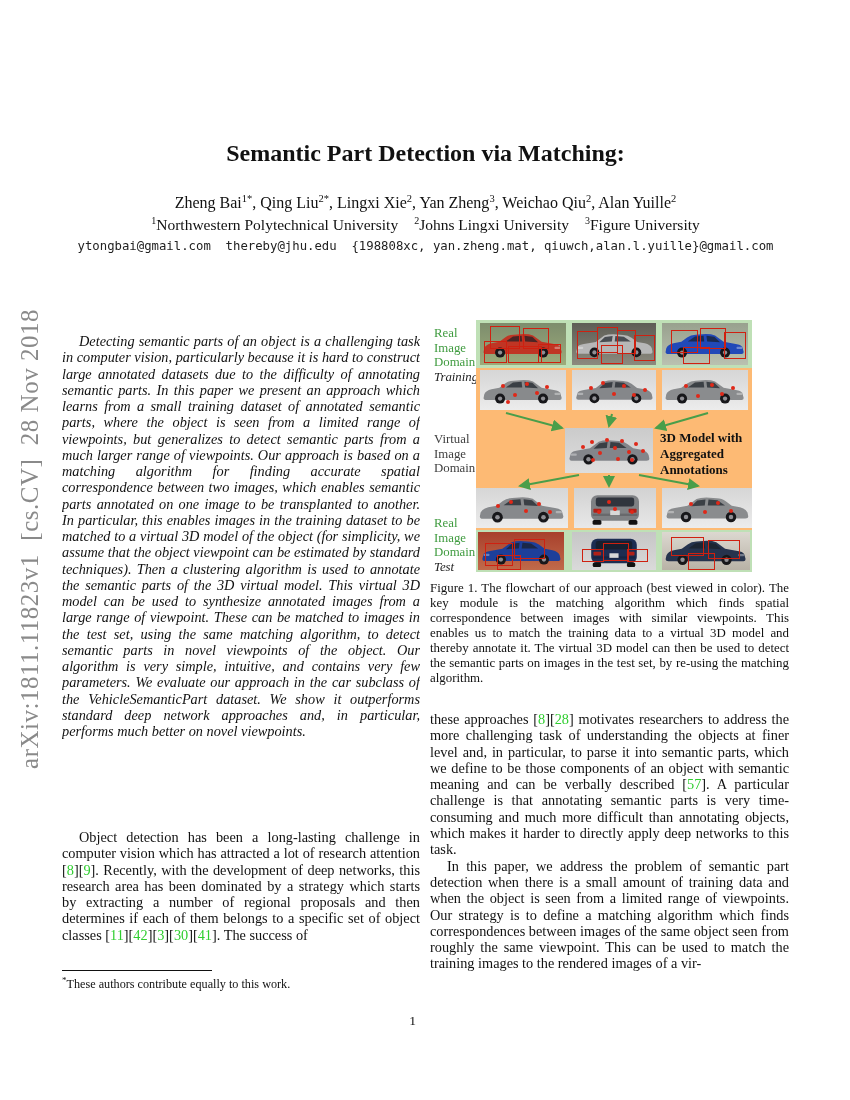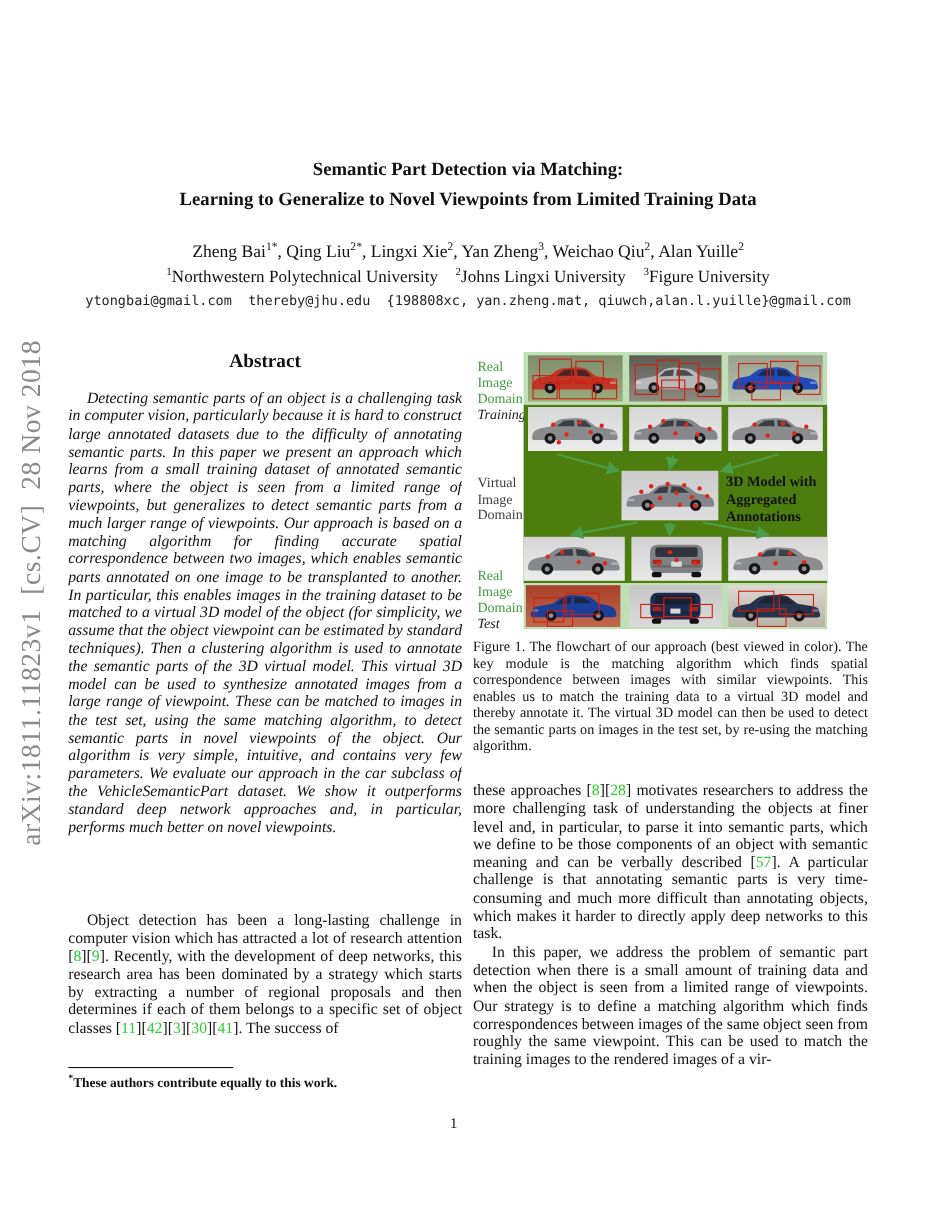--- a/index.html
+++ b/index.html
@@ -6,21 +6,21 @@
   body{width:850px;height:1100px;position:relative;overflow:hidden;
        font-family:"Liberation Serif",serif;color:#111;}
 
   
   .arxiv-banner{position:absolute;left:-222px;top:524px;width:505px;height:30px;
     transform:rotate(-90deg);text-align:center;white-space:pre;
     font-size:25px;color:#8a8a8a;letter-spacing:.5px;}
 
   
   .header{position:absolute;left:62px;top:140px;width:727px;text-align:center;}
-  .title-line{font-weight:bold;font-size:17px;line-height:27px;}
+  .title-line{font-weight:bold;font-size:24px;line-height:27px;}
   .authors{margin-top:26px;font-size:16px;}
   .authors sup{font-size:10.5px;}
   .affils{margin-top:3px;font-size:15.5px;}
   .affils .affil{margin:0 8px;}
   .affils sup{font-size:10px;}
   .emails{margin-top:5px;font-family:"DejaVu Sans Mono",monospace;
     font-size:12.3px;color:#222;white-space:pre;}
 
   
   .col{position:absolute;top:318px;overflow:hidden;}
@@ -29,34 +29,34 @@
   .sec-heading{font-weight:bold;font-size:17px;}
   .abstract-heading{text-align:center;font-size:17.5px;font-weight:bold;}
   .abstract-body{margin-top:15px;font-style:italic;font-size:14.3px;
     line-height:16.25px;text-align:justify;text-indent:17px;}
   .body-par{font-size:14.3px;line-height:16.3px;text-align:justify;}
   .indent{text-indent:17px;}
   .cite{color:#2fce2f;}
   .intro-block{position:absolute;left:0;top:500px;width:358px;}
   .intro-block .sec-heading{font-size:17.5px;}
   .intro-block .body-par{margin-top:11px;}
-  .footnote{position:absolute;left:0;top:652px;width:358px;font-size:12.2px;font-weight:bold;}
+  .footnote{position:absolute;left:0;top:652px;width:358px;font-size:12.2px;}
   .footnote-rule{width:150px;border-top:1px solid #111;margin-bottom:4px;}
   .footnote sup{font-size:9px;}
 
   
   .figure1{position:absolute;left:0;top:2px;width:322px;height:324px;}
   .fig-label{position:absolute;left:4px;width:44px;font-size:12.8px;line-height:14.5px;}
   .fig-label .gl{display:block;}
   .lbl-green{color:#3f9b3f;}
   .lbl-teal{color:#404040;}
   .lbl-mode{font-style:italic;color:#1c1c1c;}
   .strip{position:absolute;left:46px;width:276px;}
   .strip-green{background:#bfe0b6;}
-  .strip-blue{background:#4d7c0f;}
+  .strip-blue{background:#fdba74;}
   .photo{position:absolute;overflow:hidden;}
   .photo svg{position:absolute;left:0;top:0;width:100%;height:100%;}
   .rbox{position:absolute;border:1.5px solid #cf2010;}
   .rdot{position:absolute;width:4px;height:4px;border-radius:50%;background:#e02818;}
   .model-text{position:absolute;font-weight:bold;font-size:13px;line-height:16px;color:#111;}
   .arrow-layer{position:absolute;left:46px;top:48px;width:276px;height:162px;}
   .caption{position:absolute;left:0;top:263px;width:359px;font-size:12.9px;
     line-height:15px;text-align:justify;color:#111;}
   .right-text{position:absolute;left:0;top:393px;width:359px;height:299px;overflow:hidden;}
 
@@ -88,32 +88,30 @@
       <rect x="12" y="40" width="11" height="6" rx="2" fill="#111111"></rect>
       <rect x="57" y="40" width="11" height="6" rx="2" fill="#111111"></rect>
     </symbol>
   </defs>
 </svg>
 
 <div class="arxiv-banner">arXiv:1811.11823v1  [cs.CV]  28 Nov 2018</div>
 
 <div class="header">
   <div class="title-line">Semantic Part Detection via Matching:</div>
-  <div class="title-line">Learning to Generalize to Novel Viewpoints from Limited Training Data</div>
   <div class="authors">
     <span><span>Zheng Bai</span><sup>1*</sup><span>, </span></span><span><span>Qing Liu</span><sup>2*</sup><span>, </span></span><span><span>Lingxi Xie</span><sup>2</sup><span>, </span></span><span><span>Yan Zheng</span><sup>3</sup><span>, </span></span><span><span>Weichao Qiu</span><sup>2</sup><span>, </span></span><span><span>Alan Yuille</span><sup>2</sup><span></span></span>
   </div>
   <div class="affils">
     <span class="affil"><sup>1</sup><span>Northwestern Polytechnical University</span></span><span class="affil"><sup>2</sup><span>Johns Lingxi University</span></span><span class="affil"><sup>3</sup><span>Figure University</span></span>
   </div>
   <div class="emails">ytongbai@gmail.com  thereby@jhu.edu  {198808xc, yan.zheng.mat, qiuwch,alan.l.yuille}@gmail.com</div>
 </div>
 
 <div class="col col-left">
-  <div class="abstract-heading">Abstract</div>
   <div class="abstract-body">Detecting semantic parts of an object is a challenging task in computer vision, particularly because it is hard to construct large annotated datasets due to the difficulty of annotating semantic parts. In this paper we present an approach which learns from a small training dataset of annotated semantic parts, where the object is seen from a limited range of viewpoints, but generalizes to detect semantic parts from a much larger range of viewpoints. Our approach is based on a matching algorithm for finding accurate spatial correspondence between two images, which enables semantic parts annotated on one image to be transplanted to another. In particular, this enables images in the training dataset to be matched to a virtual 3D model of the object (for simplicity, we assume that the object viewpoint can be estimated by standard techniques). Then a clustering algorithm is used to annotate the semantic parts of the 3D virtual model. This virtual 3D model can be used to synthesize annotated images from a large range of viewpoint. These can be matched to images in the test set, using the same matching algorithm, to detect semantic parts in novel viewpoints of the object. Our algorithm is very simple, intuitive, and contains very few parameters. We evaluate our approach in the car subclass of the VehicleSemanticPart dataset. We show it outperforms standard deep network approaches and, in particular, performs much better on novel viewpoints.</div>
 
   <div class="intro-block">
     <div class="body-par indent"><span>Object detection has been a long-lasting challenge in computer vision which has attracted a lot of research attention [</span><span class="cite">8</span><span>][</span><span class="cite">9</span><span>]. Recently, with the development of deep networks, this research area has been dominated by a strategy which starts by extracting a number of regional proposals and then determines if each of them belongs to a specific set of object classes [</span><span class="cite">11</span><span>][</span><span class="cite">42</span><span>][</span><span class="cite">3</span><span>][</span><span class="cite">30</span><span>][</span><span class="cite">41</span><span>]. The success of</span></div>
   </div>
 
   <div class="footnote">
     <div class="footnote-rule"></div>
     <sup>*</sup><span>These authors contribute equally to this work.</span>
   </div>

